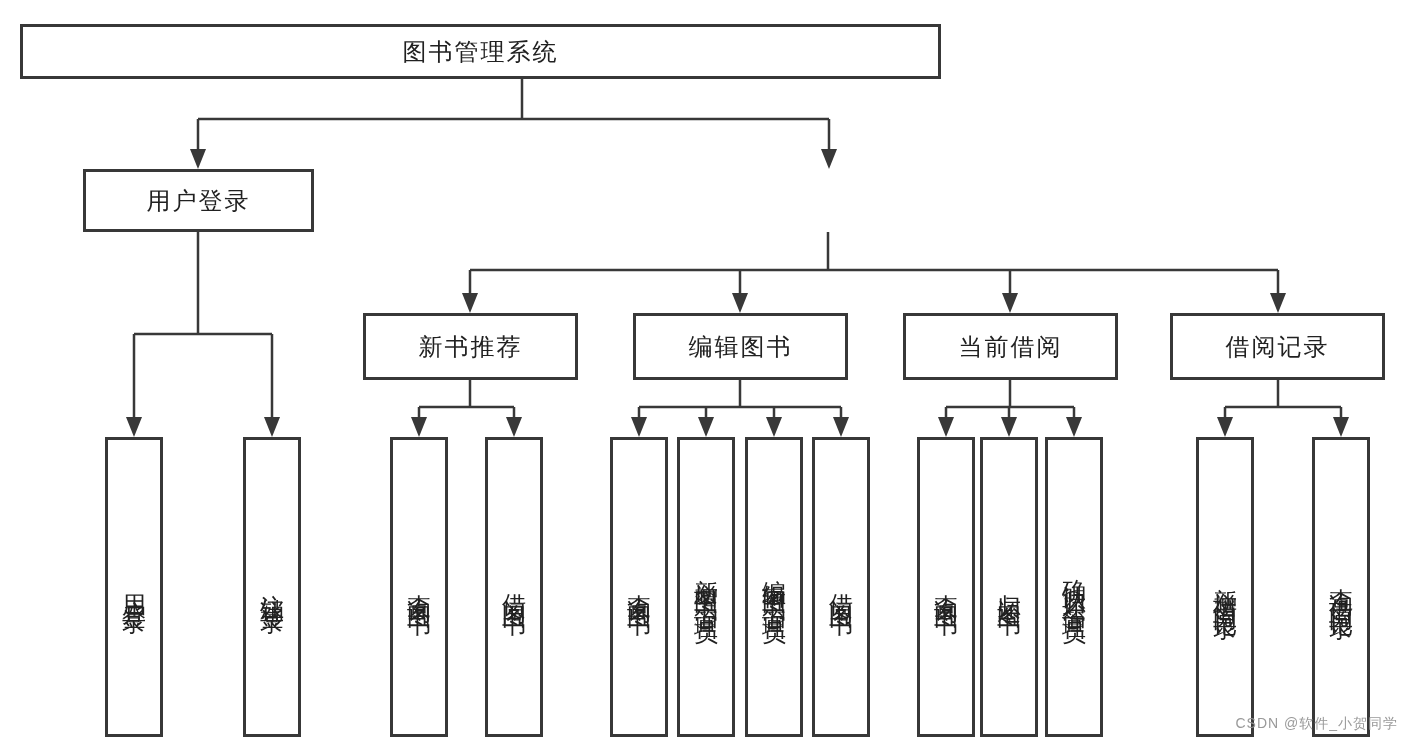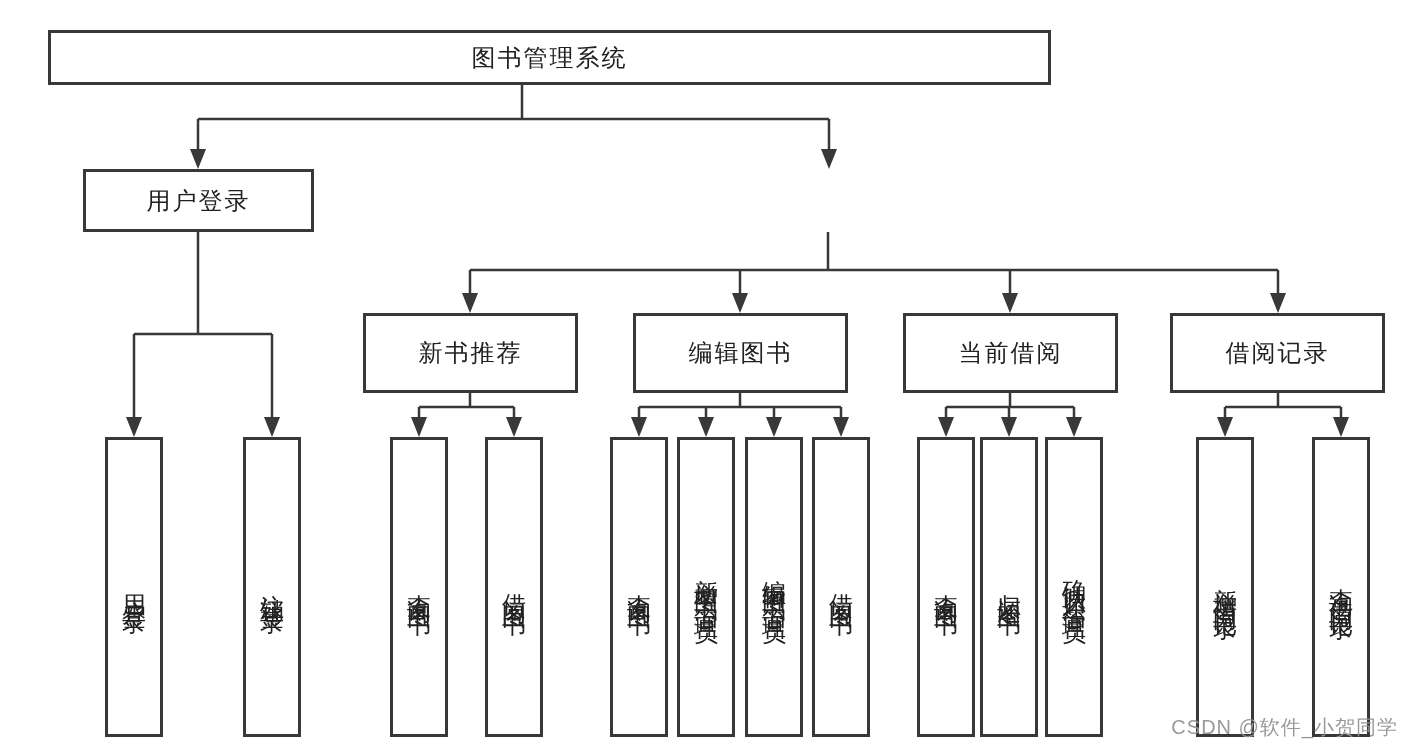--- a/index.html
+++ b/index.html
@@ -29,30 +29,30 @@
     background: #ffffff;
     display: flex;
     align-items: center;
     justify-content: center;
     font-size: 24px;
     letter-spacing: 2px;
     color: #212121;
     white-space: nowrap;
   }
   .root-box {
-    left: 20px; top: 30px;
-    width: 1003px; height: 55px; margin-left: 28px;
+    left: 20px; top: 24px;
+    width: 921px; height: 55px;
   }
   .l2-box {
     top: 169px;
     width: 231px; height: 63px;
   }
   .l3-box {
     top: 313px;
-    width: 215px; height: 80px;
+    width: 215px; height: 67px;
   }
   .leaf {
     position: absolute;
     box-sizing: border-box;
     top: 437px;
     width: 58px; height: 300px;
     border: 3px solid #383838;
     background: #ffffff;
     display: flex;
     align-items: center;
@@ -60,22 +60,22 @@
     writing-mode: vertical-rl;
     text-orientation: mixed;
     font-size: 24px;
     letter-spacing: 6px;
     color: #212121;
     line-height: 1;
   }
   .watermark {
     position: absolute;
     right: 7px;
-    bottom: 6px;
-    font-size: 20px;
+    bottom: 14px;
+    font-size: 14px;
     letter-spacing: 1px;
     color: rgba(148, 148, 148, 0.95);
     z-index: 5;
     white-space: nowrap;
   }
 </style>
 </head>
 <body>
 
 <div id="canvas">

